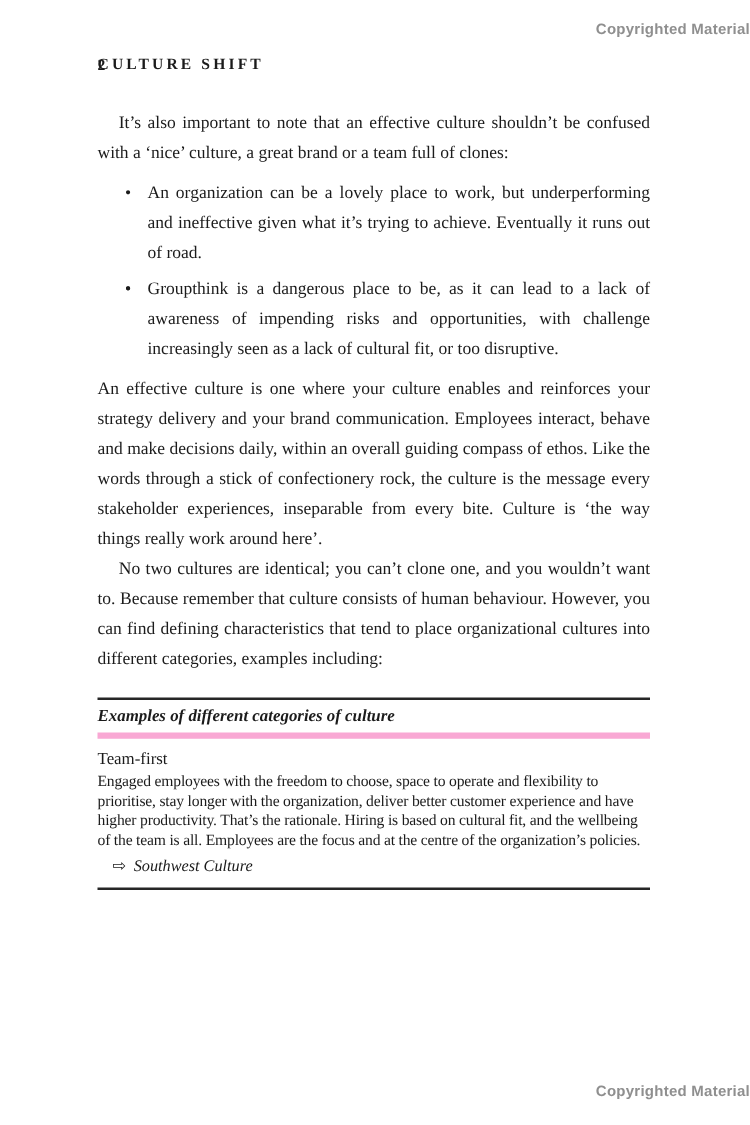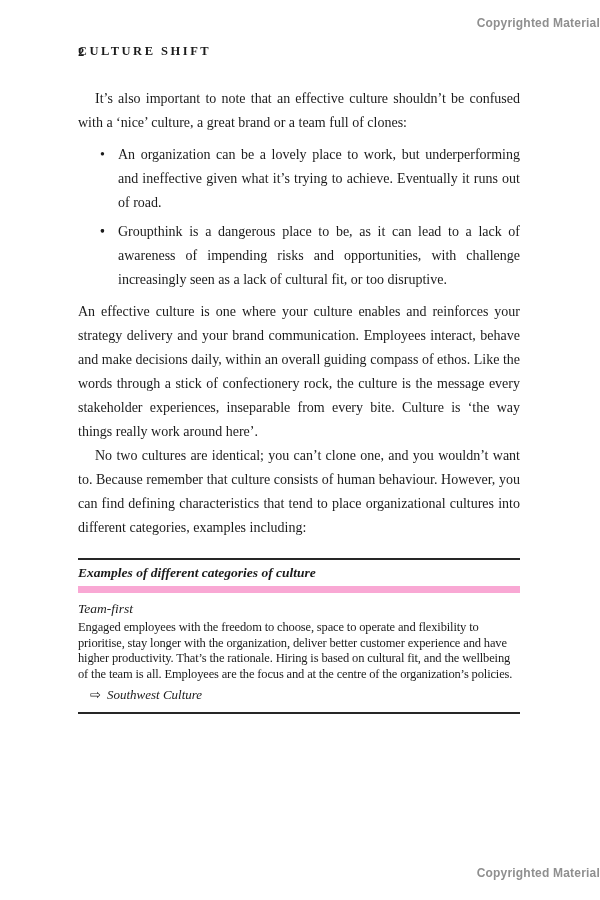--- a/index.html
+++ b/index.html
@@ -72,25 +72,24 @@
   .culture-table {
     margin: 18px 80px 0 78px;
     border-top: 2px solid #262626;
     border-bottom: 2px solid #262626;
   }
   .table-header {
     font-size: 13.5px;
     font-style: italic;
     font-weight: bold;
     padding: 5px 0 5px 0;
-    border-bottom: 7px solid #f9a8d4;
+    border-bottom: 5px solid #f9a8d4;
   }
   .entry-title {
     font-size: 13.5px;
-    font-style: italic;
     margin-top: 8px;
   }
   .entry-description {
     font-size: 12.5px;
     line-height: 15.5px;
     margin-top: 3px;
     letter-spacing: -0.15px;
   }
   .entry-example {
     font-size: 13px;

